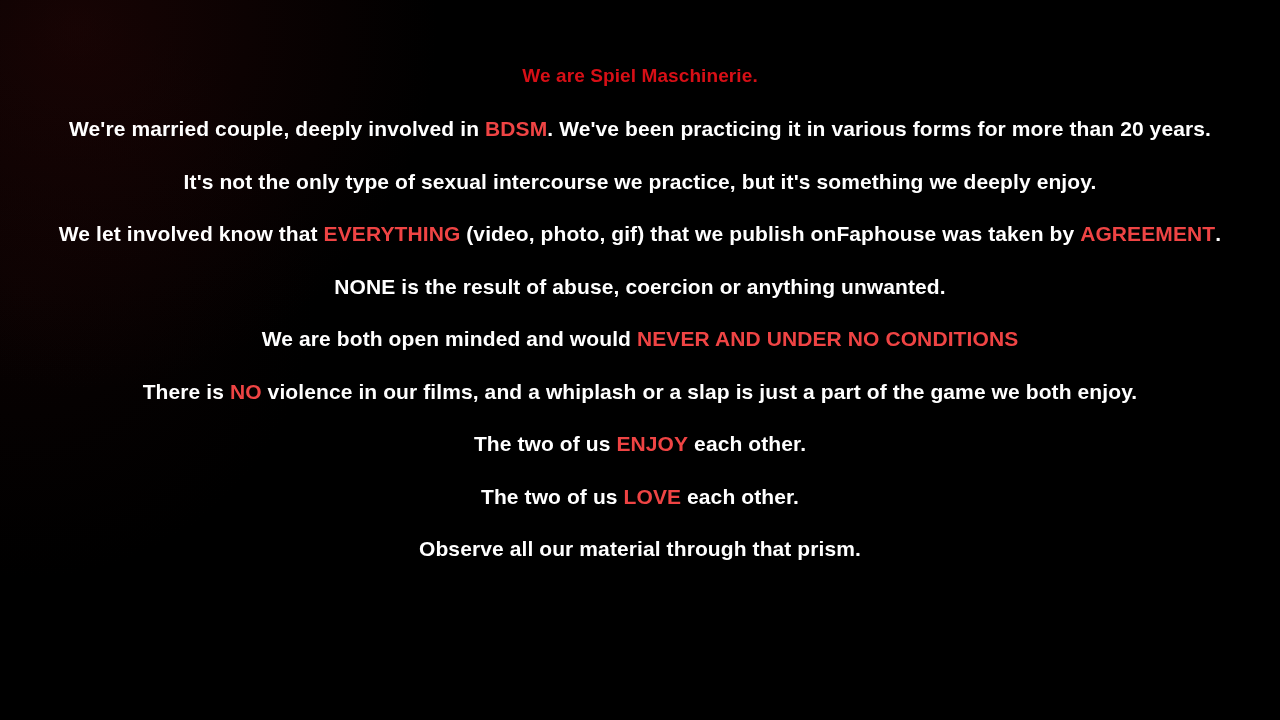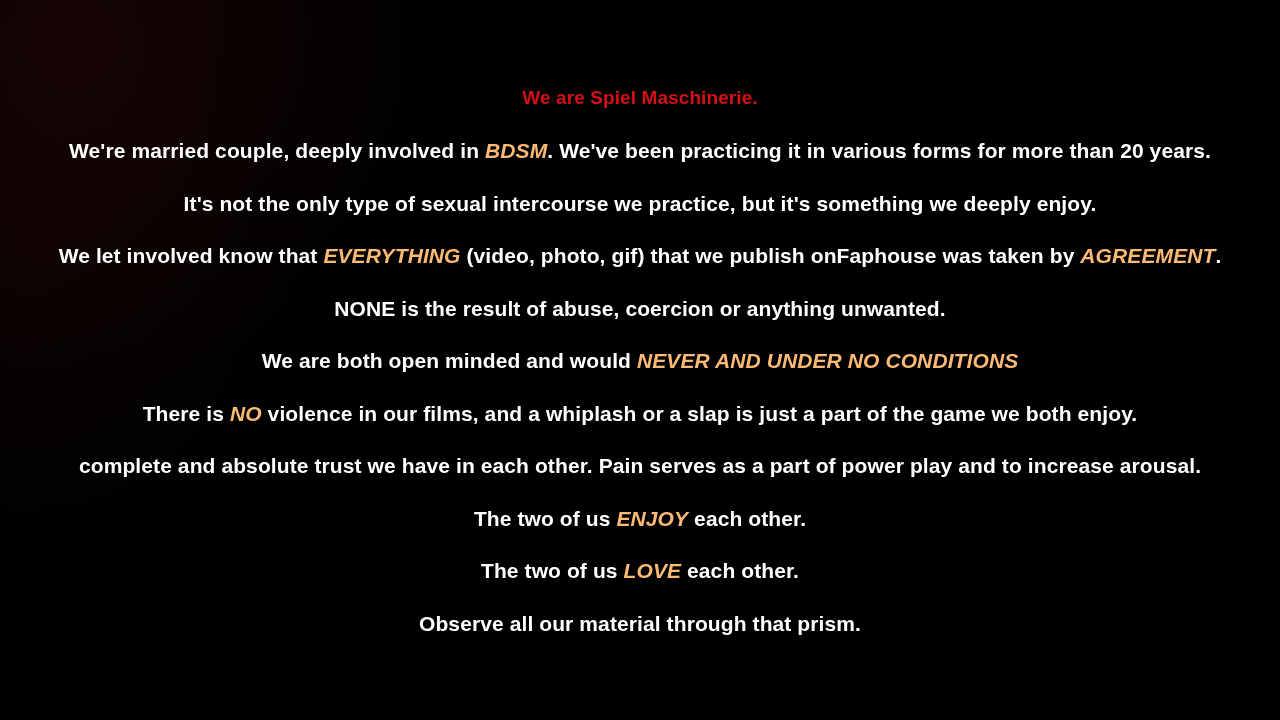--- a/index.html
+++ b/index.html
@@ -26,21 +26,21 @@
     position: absolute;
     inset: 0;
     background:
       radial-gradient(circle at 6% 4%, rgba(60,10,10,0.38) 0%, rgba(0,0,0,0) 26%),
       radial-gradient(circle at 2% 40%, rgba(40,8,8,0.22) 0%, rgba(0,0,0,0) 22%);
     pointer-events: none;
   }
   .statement {
     position: relative;
     z-index: 2;
-    padding-top: 72px;
+    padding-top: 50px;
     text-align: center;
   }
   .line {
     font-size: 21px;
     font-weight: bold;
     line-height: 1.2;
     letter-spacing: 0.1px;
     color: #ffffff;
     margin: 0;
     padding: 0 16px;
@@ -50,22 +50,21 @@
     justify-content: center;
   }
   .line.title {
     font-size: 19px;
     color: #d70f16;
   }
   .line.none-line {
     color: #ffffff;
   }
   .hl {
-    color: #fdba74;
-    font-style: italic;
+    color: #ef4444;
   }
   span[data-bind] {
     white-space: pre;
   }
 </style>
 </head>
 <body>
 
 <div id="page">
 
@@ -104,23 +103,20 @@
         <span class="hl" data-bind="statement.lines.4.parts.1.text">NEVER AND UNDER NO CONDITIONS</span>
     </p>
 
     <p class="line">
       <span data-bind="statement.lines.5.parts.0.text">There is </span>
         <span class="hl" data-bind="statement.lines.5.parts.1.text">NO</span>
         <span data-bind="statement.lines.5.parts.2.text"> violence in our films, and a whiplash or a slap is just a part of the game we both enjoy.</span>
     </p>
 
 
-    <p class="line">
-      <span data-bind="statement.lines.7.parts.0.text">complete and absolute trust we have in each other. Pain serves as a part of power play and to increase arousal.</span>
-    </p>
 
     <p class="line">
       <span data-bind="statement.lines.8.parts.0.text">The two of us </span>
         <span class="hl" data-bind="statement.lines.8.parts.1.text">ENJOY</span>
         <span data-bind="statement.lines.8.parts.2.text"> each other.</span>
     </p>
 
     <p class="line">
       <span data-bind="statement.lines.9.parts.0.text">The two of us </span>
         <span class="hl" data-bind="statement.lines.9.parts.1.text">LOVE</span>

